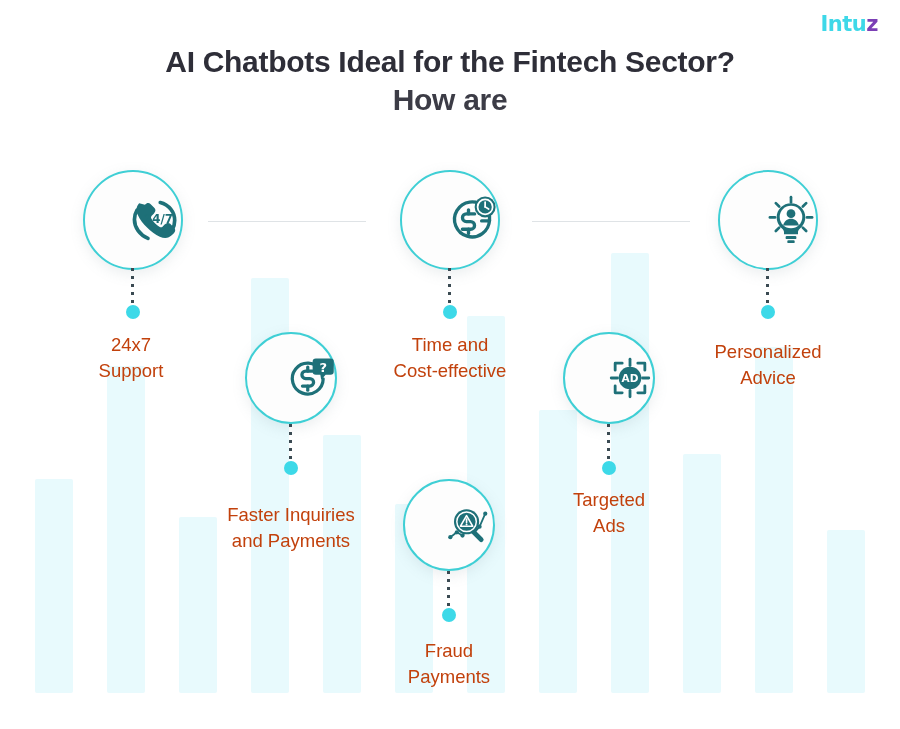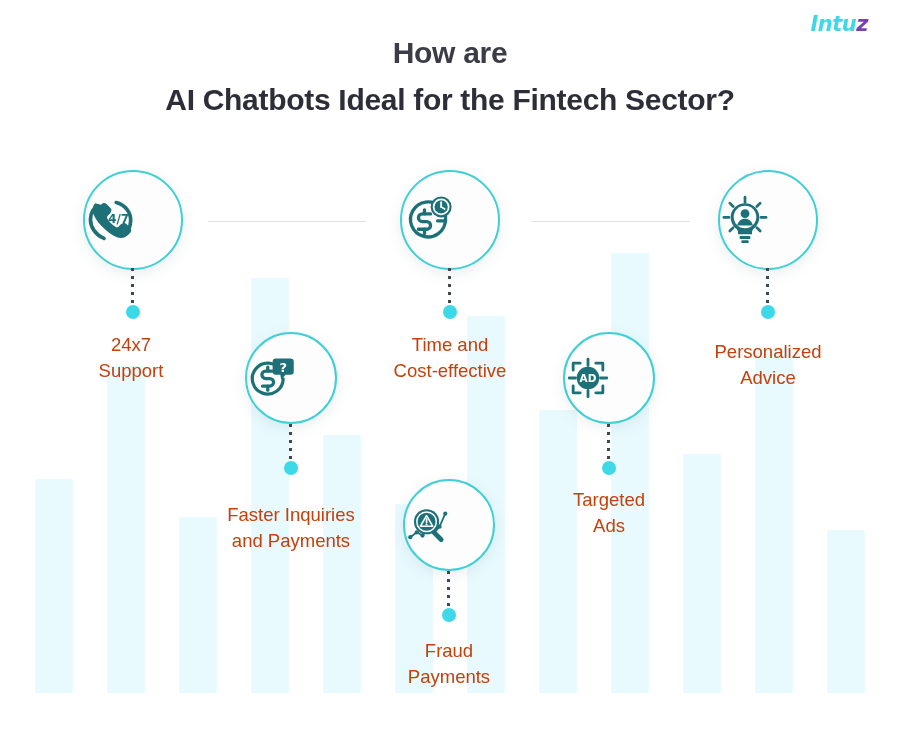--- a/index.html
+++ b/index.html
@@ -34,29 +34,28 @@
   .bg-bar {
     position: absolute;
     bottom: 36px;
     background: #e8fafd;
     border-radius: 2px;
   }
 
   
   #logo {
     position: absolute;
-    right: 32px;
+    right: 22px;
     top: 14px;
     z-index: 6;
     font-size: 21px;
     font-weight: 700;
     letter-spacing: -0.5px;
     line-height: 1;
     font-family: "DejaVu Sans", sans-serif;
-    font-style: italic;
   }
   #logo .lg-a { color: #3ed8e8; }
   #logo .lg-b { color: #7b3fb5; }
 
   
   #title-block {
     position: absolute;
     left: 0;
     top: 34px;
     width: 900px;
@@ -92,21 +91,21 @@
     position: absolute;
     z-index: 3;
   }
   .circle-wrap {
     position: absolute;
     border-radius: 50%;
     background: #fdfdfd;
     box-shadow: 0 4px 14px rgba(120,140,150,0.15);
     display: flex;
     align-items: center;
-    justify-content: flex-start;
+    justify-content: flex-end;
   }
   .circle-ring {
     position: absolute;
     border-radius: 50%;
     border: 2.5px solid #3fcfd5;
     box-sizing: border-box;
   }
   .icon-holder {
     position: relative;
     z-index: 2;
@@ -157,22 +156,22 @@
       <div class="bg-bar" style="left: 539.28px; width: 37.44px; height: 282.857px; background: rgb(232, 250, 253);"></div>
       <div class="bg-bar" style="left: 611.28px; width: 37.44px; height: 440px; background: rgb(232, 250, 253);"></div>
       <div class="bg-bar" style="left: 683.28px; width: 37.44px; height: 238.857px; background: rgb(232, 250, 253);"></div>
       <div class="bg-bar" style="left: 755.28px; width: 37.44px; height: 345.714px; background: rgb(232, 250, 253);"></div>
       <div class="bg-bar" style="left: 827.28px; width: 37.44px; height: 163.429px; background: rgb(232, 250, 253);"></div>
     </div>
 
   <div id="logo"><span class="lg-a">Intu</span><span class="lg-b">z</span></div>
 
   <div id="title-block">
+    <div id="title-line2">AI Chatbots Ideal for the Fintech Sector?</div>
     <div id="title-line1">How are</div>
-    <div id="title-line2">AI Chatbots Ideal for the Fintech Sector?</div>
   </div>
 
   <div class="hline" style="left:208px; top:221px; width:158px;"></div>
   <div class="hline" style="left:532px; top:221px; width:158px;"></div>
 
   <div class="node" style="left:0; top:0;">
     <div class="circle-wrap" style="left:83px; top:170px; width:100px; height:100px;">
       <div class="circle-ring" style="left:0; top:0; width:100px; height:100px;"></div>
       <div class="icon-holder">
         <svg width="56" height="56" viewBox="0 0 64 64" aria-hidden="true">

